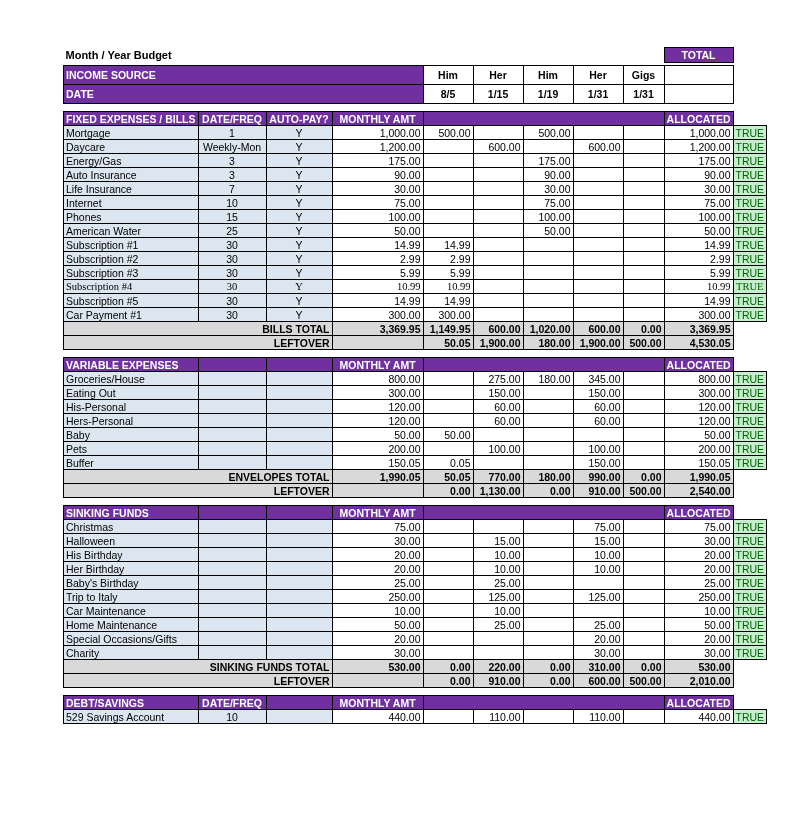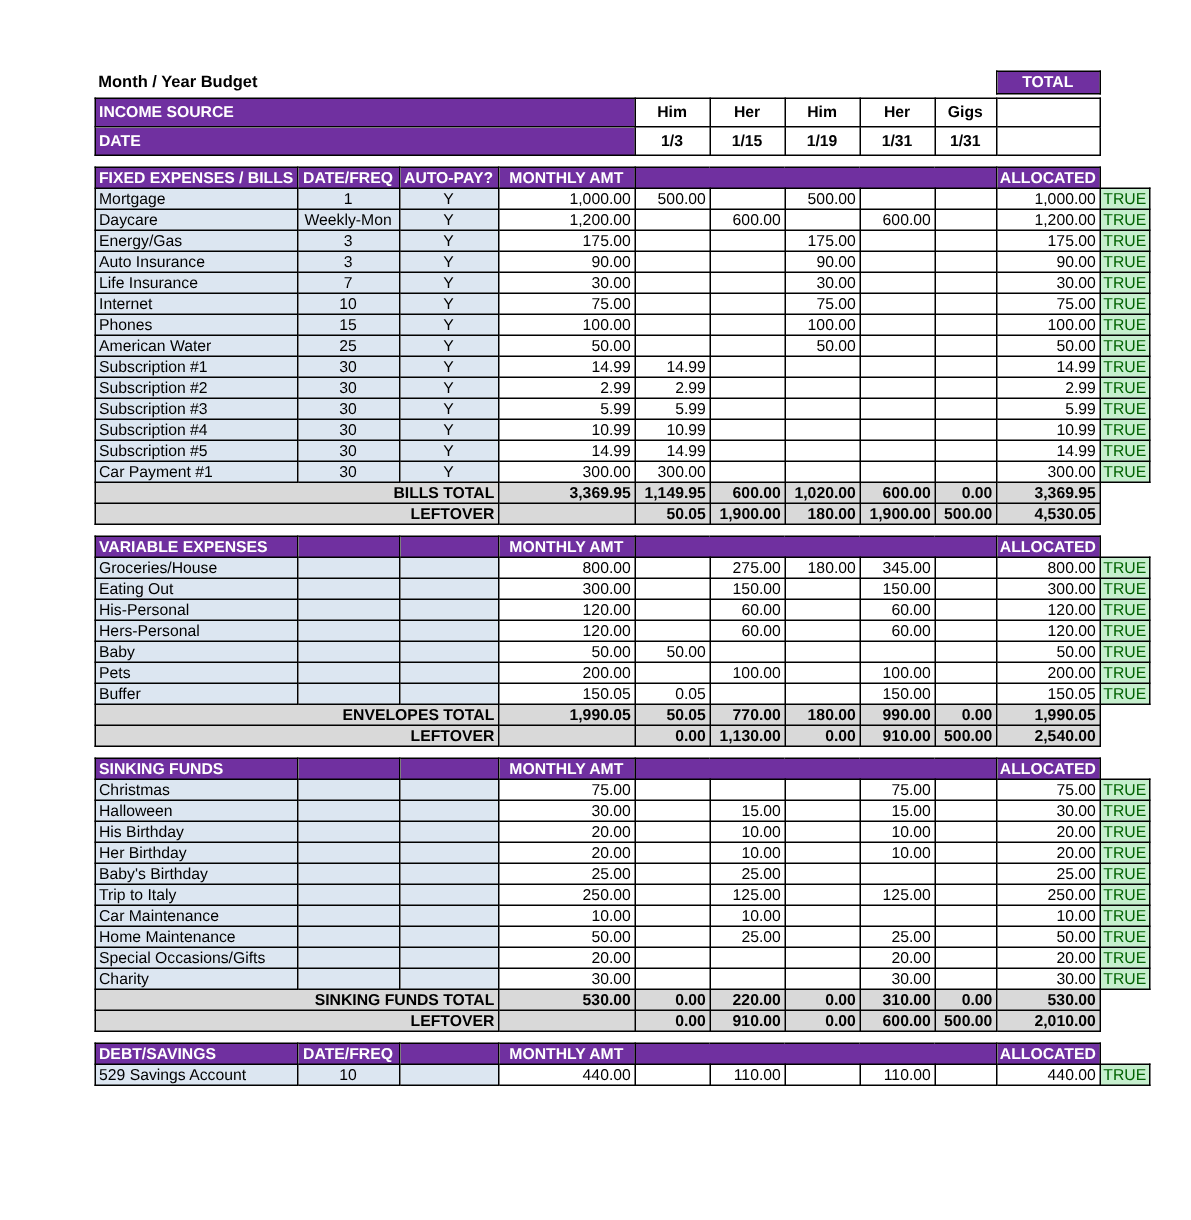--- a/index.html
+++ b/index.html
@@ -72,21 +72,21 @@
           <td class="center bold">Him</td>
           <td class="center bold">Her</td>
           <td class="center bold">Him</td>
           <td class="center bold">Her</td>
           <td class="center bold">Gigs</td>
           <td></td>
           <td class="nb"></td>
         </tr>
         <tr style="height: 19px;">
           <td colspan="4" class="purple">DATE</td>
-          <td class="center bold">1/3</td>
+          <td class="center bold">8/5</td>
           <td class="center bold">1/15</td>
           <td class="center bold">1/19</td>
           <td class="center bold">1/31</td>
           <td class="center bold">1/31</td>
           <td></td>
           <td class="nb"></td>
         </tr>
         <tr style="height: 8px;">
           <td colspan="11" class="nb"></td>
         </tr>
@@ -235,21 +235,21 @@
           <td class="lblue center">Y</td>
           <td class="right">5.99</td>
           <td class="right">5.99</td>
           <td class="right"></td>
           <td class="right"></td>
           <td class="right"></td>
           <td class="right"></td>
           <td class="right">5.99</td>
           <td class="green center">TRUE</td>
         </tr>
-        <tr style="height: 14px;">
+        <tr style="height: 14px; font-family: Liberation Serif, serif;">
           <td class="lblue">Subscription #4</td>
           <td class="lblue center">30</td>
           <td class="lblue center">Y</td>
           <td class="right">10.99</td>
           <td class="right">10.99</td>
           <td class="right"></td>
           <td class="right"></td>
           <td class="right"></td>
           <td class="right"></td>
           <td class="right">10.99</td>

